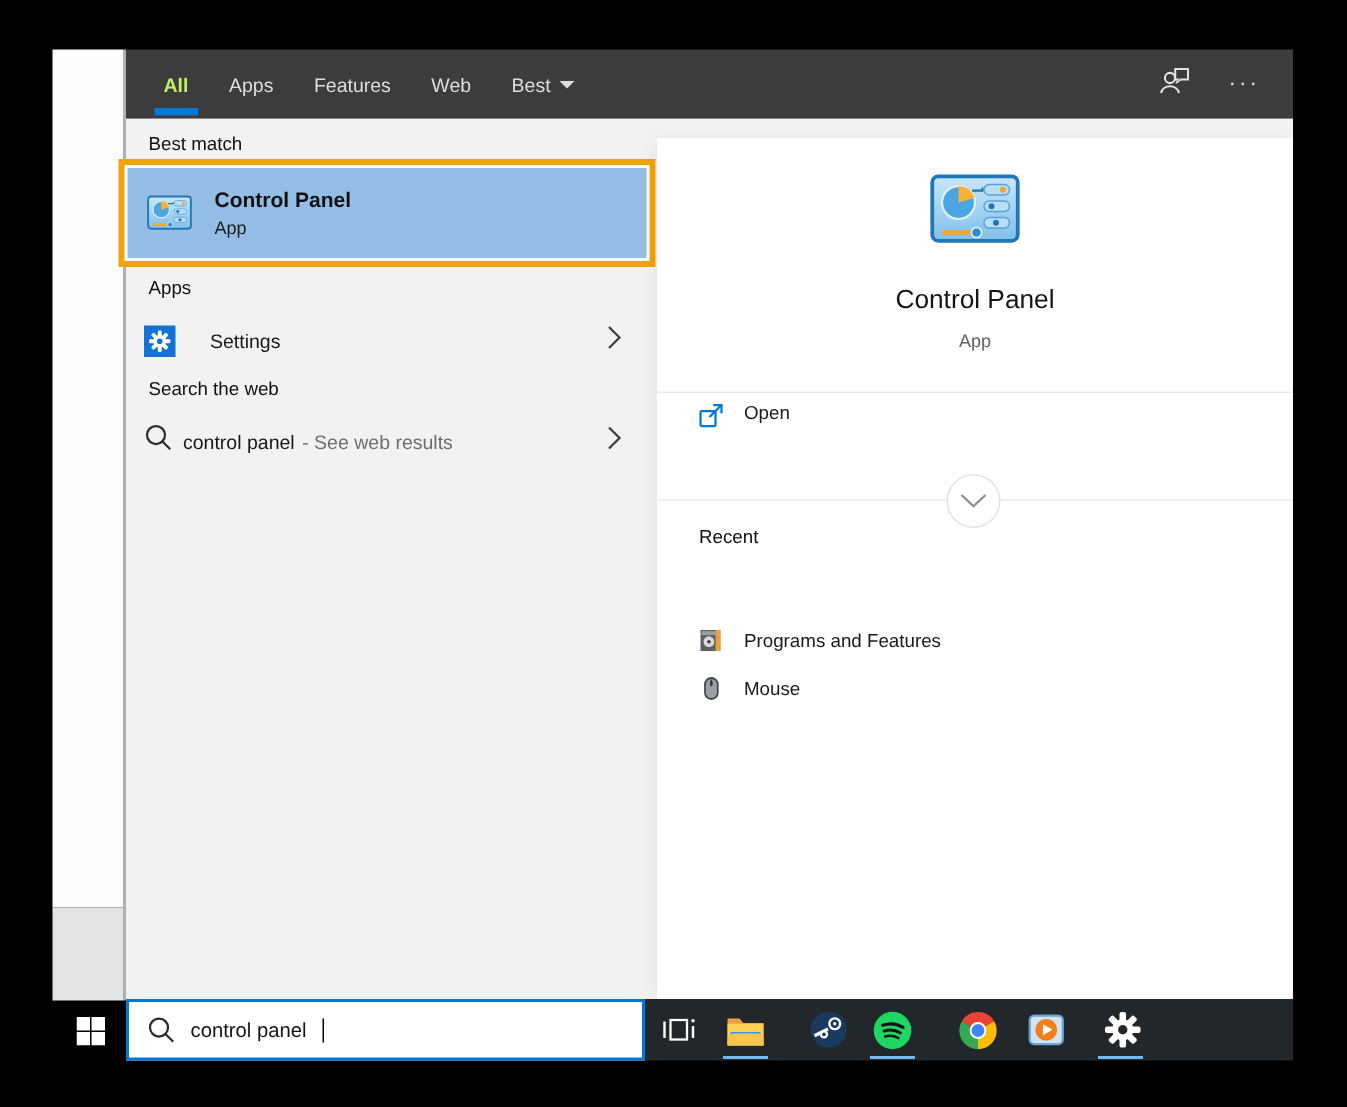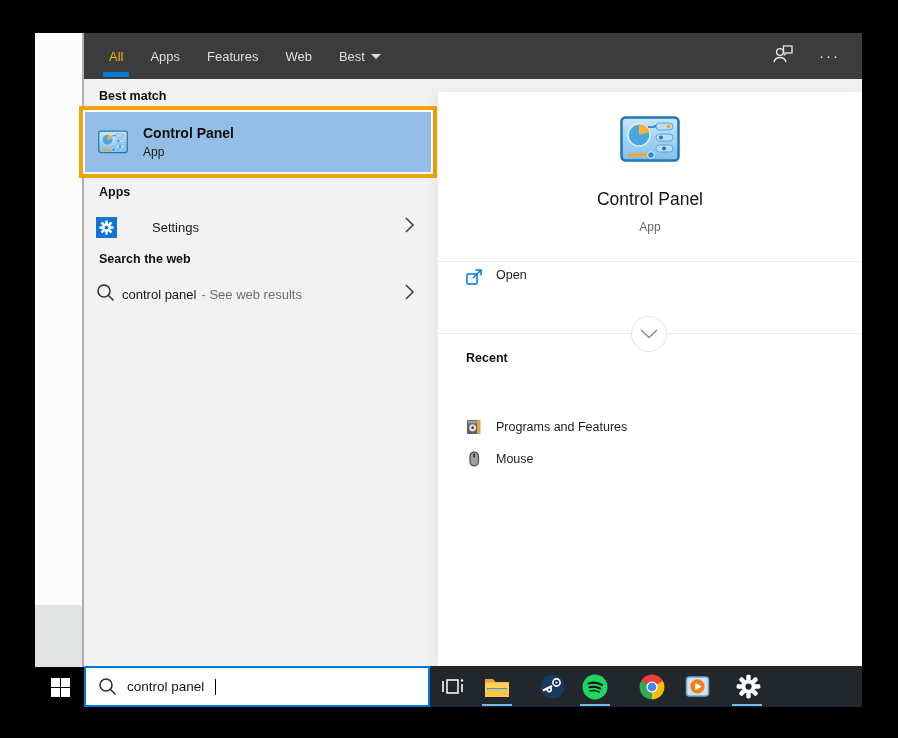--- a/index.html
+++ b/index.html
@@ -10,31 +10,31 @@
   .bg-window{position:absolute;left:35px;top:33px;width:47px;height:572px;background:#fcfcfc;}
   .bg-window-lower{position:absolute;left:35px;top:605px;width:47px;height:62px;background:#e2e4e4;}
   .bg-window-edge{position:absolute;left:82px;top:33px;width:2px;height:634px;background:#b0b0b0;}
 
   
   .flyout{position:absolute;left:84px;top:33px;width:778px;height:633px;}
   .flyout-header{position:absolute;left:0;top:0;width:100%;height:46px;background:#3c3c3c;
                  display:flex;align-items:center;padding:0 0 0 25px;box-sizing:border-box;}
   .tab{position:relative;height:100%;display:flex;align-items:center;font-size:13px;color:#dedede;
        margin-right:27px;cursor:default;}
-  .tab.active{color:#eab308;font-weight:normal;}
+  .tab.active{color:#bef264;font-weight:bold;}
   .tab-underline{position:absolute;left:-6px;right:-6px;bottom:2px;height:5px;background:#0078d7;}
   .caret-down{width:0;height:0;border-left:5px solid transparent;border-right:5px solid transparent;
               border-top:5px solid #dedede;margin-left:6px;}
   .header-right{margin-left:auto;display:flex;align-items:center;gap:24px;padding-right:22px;}
   .ellipsis{color:#e6e6e6;font-size:15px;letter-spacing:2px;line-height:10px;}
 
   .flyout-body{position:absolute;left:0;top:46px;width:100%;height:587px;background:#f2f2f2;}
 
   
-  .section-header{position:absolute;left:15px;font-size:12.5px;font-weight:bold;color:#111;}
+  .section-header{position:absolute;left:15px;font-size:12.5px;font-weight:normal;color:#111;}
   .annotation-box{position:absolute;left:-5px;top:27px;width:358px;height:72px;box-sizing:border-box;
                   border:4px solid #f0a30a;background:#fff;padding:2px;}
   .best-match-row{width:100%;height:100%;background:#94bee5;display:flex;align-items:center;
                   padding-left:13px;gap:15px;box-sizing:border-box;}
   .bm-title{font-size:14px;font-weight:600;color:#101010;}
   .bm-type{font-size:12px;color:#1c1c1c;margin-top:4px;}
   .result-row{position:absolute;left:0;width:346px;display:flex;align-items:center;
               padding:0 14px 0 12px;box-sizing:border-box;}
   .result-label{font-size:13px;color:#171717;}
   .result-hint{font-size:13px;color:#6e6e6e;margin-left:5px;}
@@ -178,21 +178,21 @@
 
       <div class="section-header" style="top:106px">Apps</div>
 
       <div class="result-row" style="top:128px;height:40px">
         <span class="settings-tile">
           <svg width="15" height="15" viewBox="-12 -12 24 24">
               <use href="#gear"></use>
               <circle r="3" fill="#1273d4"></circle>
             </svg>
         </span>
-        <span class="result-label" style="margin-left:35px">Settings</span>
+        <span class="result-label" style="margin-left:23px">Settings</span>
         <span class="chevron-right">
           <svg width="14" height="20" viewBox="0 0 14 20">
               <use href="#chev-right"></use>
             </svg>
         </span>
       </div>
 
       <div class="section-header" style="top:173px">Search the web</div>
 
       <div class="result-row" style="top:196px;height:38px">

